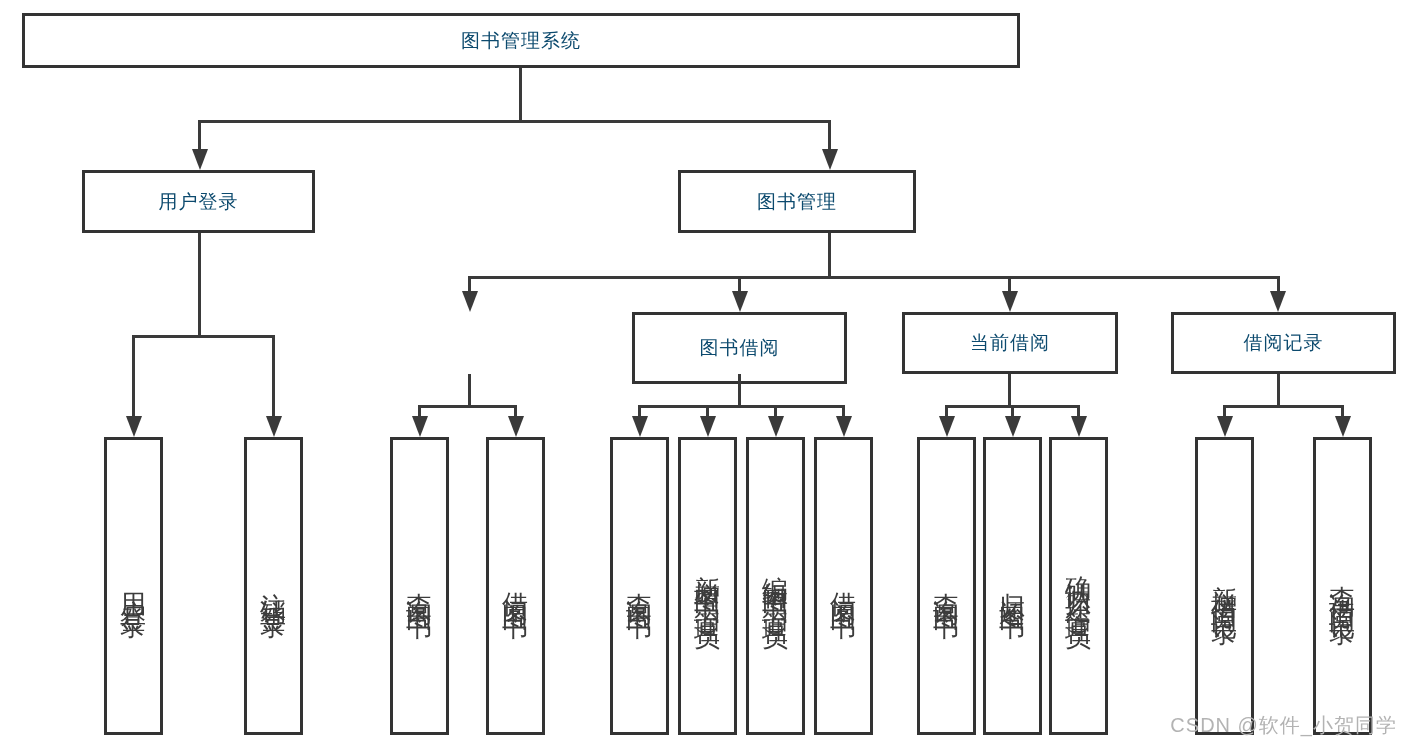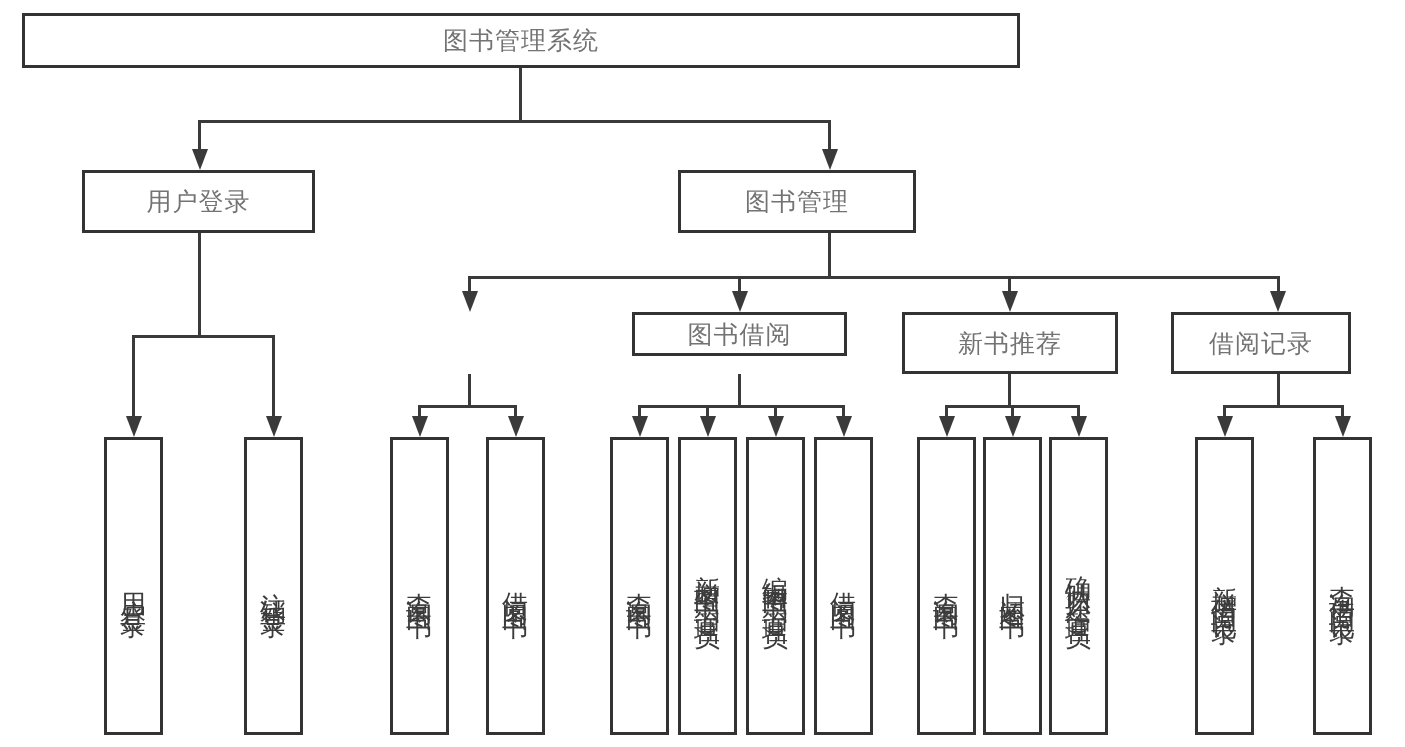--- a/index.html
+++ b/index.html
@@ -6,21 +6,21 @@
   body { font-family: "Liberation Sans", "DejaVu Sans", sans-serif; }
   #canvas {
     position:relative; width:1405px; height:747px; background:#ffffff;
     overflow:hidden; color:#3a3a3a;
   }
   .box {
     position:absolute; box-sizing:border-box;
     border:3px solid #333333; background:#ffffff;
     display:flex; align-items:center; justify-content:center;
   }
-  .hnode { font-size:25px; letter-spacing:1px; color:#737373; }
+  .hnode { font-size:19px; letter-spacing:1px; color:#0c4a6e; }
   .leaf span.vtext {
     writing-mode:vertical-lr;
     font-size:26px; line-height:1; letter-spacing:7px;
     color:#3c3c3c;
   }
   .vline, .hline { position:absolute; background:#3a3a3a; }
   .vline { width:3px; }
   .hline { height:3px; }
   .arrow {
     position:absolute; width:0; height:0;
@@ -62,23 +62,23 @@
   <div class="hline" style="left:468px; top:276px; width:812px;"></div>
   <div class="vline" style="left:468px;  top:276px; height:16px;"></div>
   <div class="arrow" style="left:462px;  top:291px;"></div>
   <div class="vline" style="left:738px;  top:276px; height:16px;"></div>
   <div class="arrow" style="left:732px;  top:291px;"></div>
   <div class="vline" style="left:1008px; top:276px; height:16px;"></div>
   <div class="arrow" style="left:1002px; top:291px;"></div>
   <div class="vline" style="left:1277px; top:276px; height:16px;"></div>
   <div class="arrow" style="left:1270px; top:291px;"></div>
 
-  <div class="box hnode" style="left:632px; top:312px; width:215px; height:44px;">图书借阅</div>
-  <div class="box hnode" style="left:902px; top:312px; width:216px; height:62px;">新书推荐</div>
-  <div class="box hnode" style="left:1171px; top:312px; width:180px; height:62px;">借阅记录</div>
+  <div class="box hnode" style="left:632px; top:312px; width:215px; height:72px;">图书借阅</div>
+  <div class="box hnode" style="left:902px; top:312px; width:216px; height:62px;">当前借阅</div>
+  <div class="box hnode" style="left:1171px; top:312px; width:225px; height:62px;">借阅记录</div>
 
   <div class="vline" style="left:468px; top:374px; height:33px;"></div>
   <div class="hline" style="left:418px; top:405px; width:99px;"></div>
   <div class="vline" style="left:418px; top:405px; height:13px;"></div>
   <div class="arrow" style="left:412px; top:416px;"></div>
   <div class="vline" style="left:514px; top:405px; height:13px;"></div>
   <div class="arrow" style="left:508px; top:416px;"></div>
 
   <div class="vline" style="left:738px; top:374px; height:33px;"></div>
   <div class="hline" style="left:638px; top:405px; width:207px;"></div>
@@ -144,14 +144,15 @@
     <span class="vtext">确认归还（管理员）</span>
   </div>
 
   <div class="box leaf" style="left:1195px; top:437px; width:59px; height:298px;">
     <span class="vtext">新增借阅记录</span>
   </div>
   <div class="box leaf" style="left:1313px; top:437px; width:59px; height:298px;">
     <span class="vtext">查询借阅记录</span>
   </div>
 
+  <div class="watermark">CSDN @软件_小贺同学</div>
 
 </div>
 
 </body></html>

